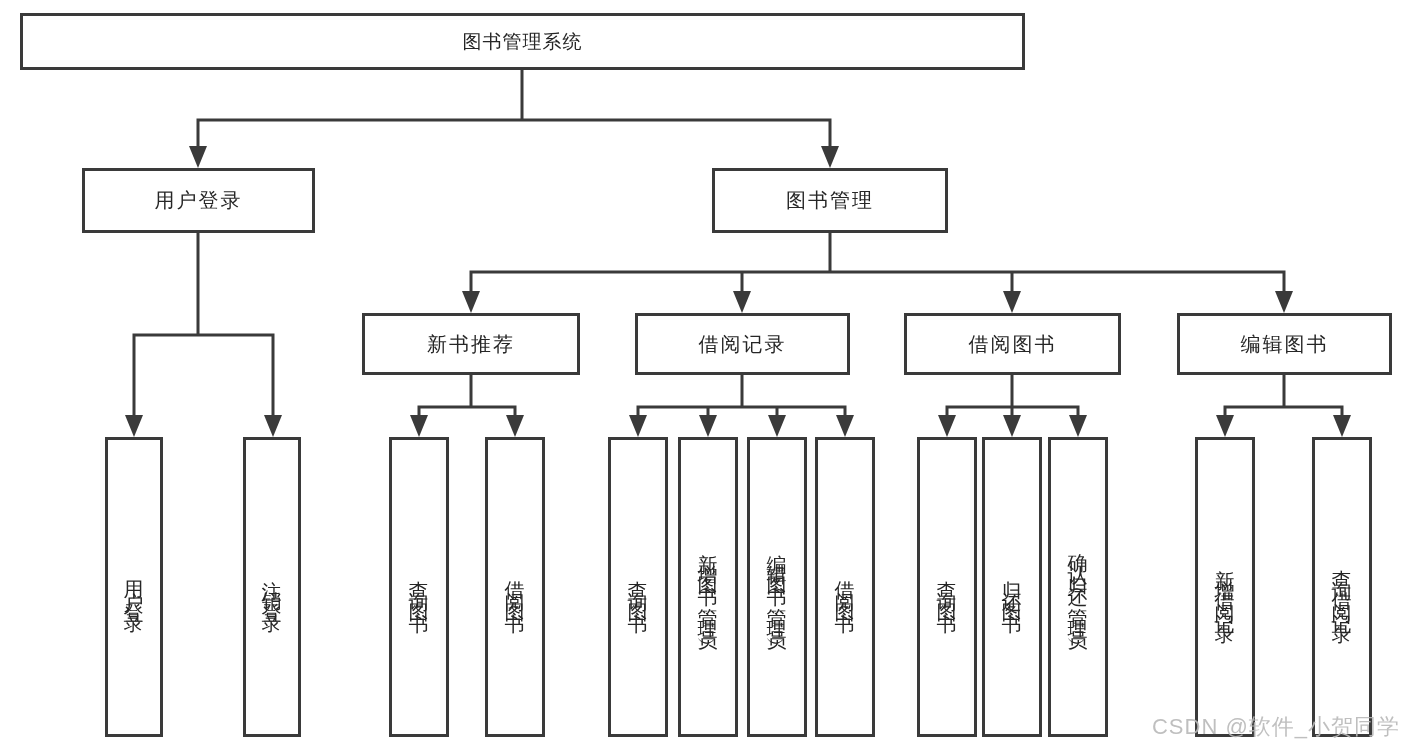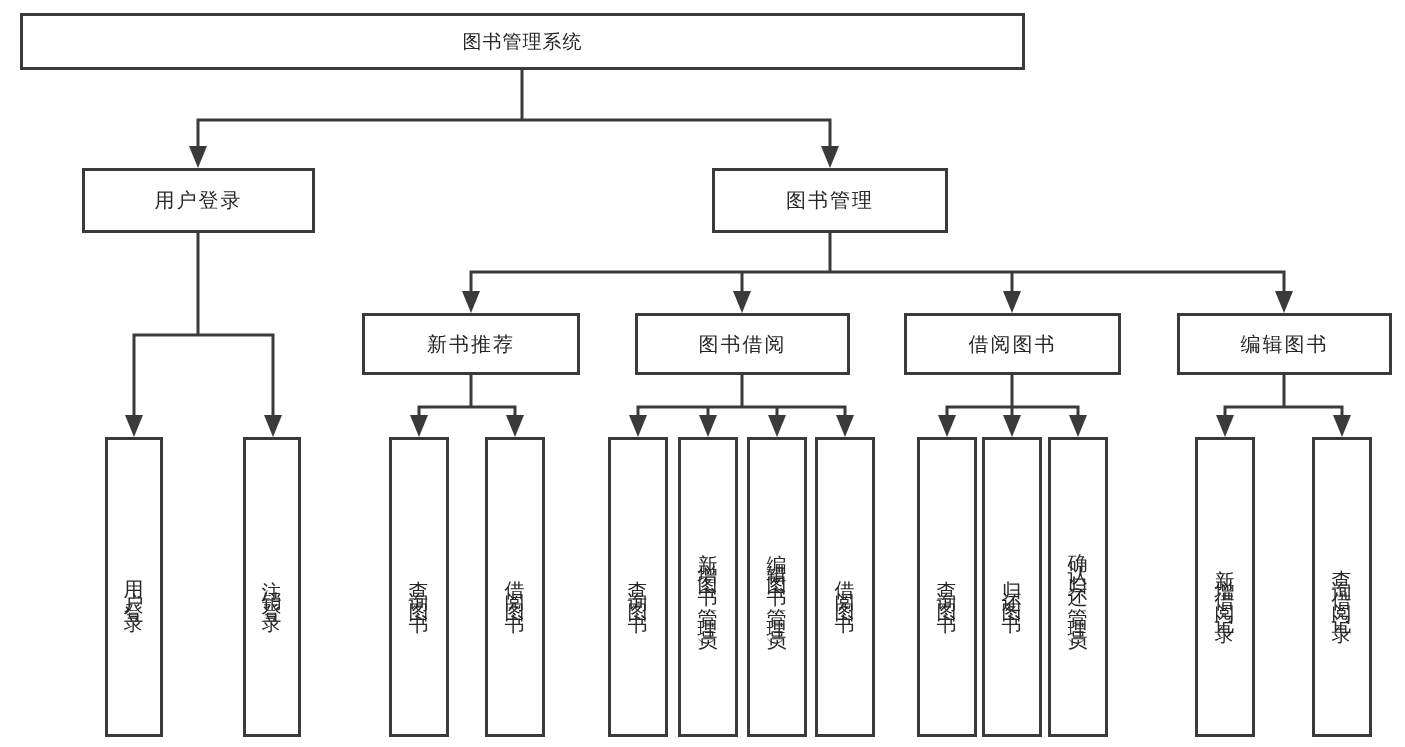--- a/index.html
+++ b/index.html
@@ -86,21 +86,21 @@
       <path d="M1333 415 H1351 L1342 437 Z"></path>
     </g>
   </svg>
 
   <div class="node h root">图书管理系统</div>
 
   <div class="node h l2" style="left:82px;width:233px">用户登录</div>
   <div class="node h l2" style="left:712px;width:236px">图书管理</div>
 
   <div class="node h l3" style="left:362px;width:218px">新书推荐</div>
-  <div class="node h l3" style="left:635px;width:215px">图书借阅</div>
+  <div class="node h l3" style="left:635px;width:215px">借阅记录</div>
   <div class="node h l3" style="left:904px;width:217px">借阅图书</div>
   <div class="node h l3" style="left:1177px;width:215px">编辑图书</div>
 
   <div class="node v" style="left:105px;width:58px">
     <span class="vt">用户登录</span>
   </div>
   <div class="node v" style="left:243px;width:58px">
     <span class="vt">注销登录</span>
   </div>
 
@@ -134,13 +134,14 @@
     <span class="vt">确认归还（管理员）</span>
   </div>
 
   <div class="node v" style="left:1195px;width:60px">
     <span class="vt">新增借阅记录</span>
   </div>
   <div class="node v" style="left:1312px;width:60px">
     <span class="vt">查询借阅记录</span>
   </div>
 
+  <div class="watermark">CSDN @软件_小贺同学</div>
 </div>
 
 </body></html>

